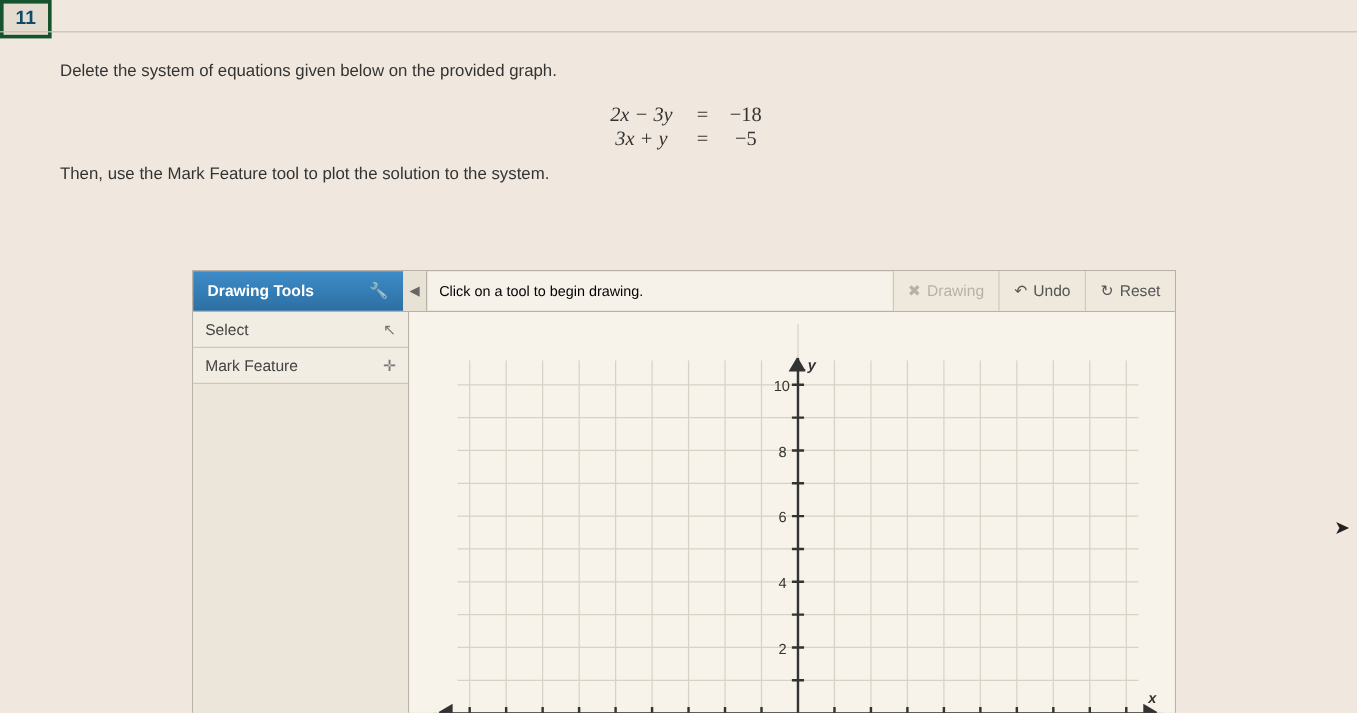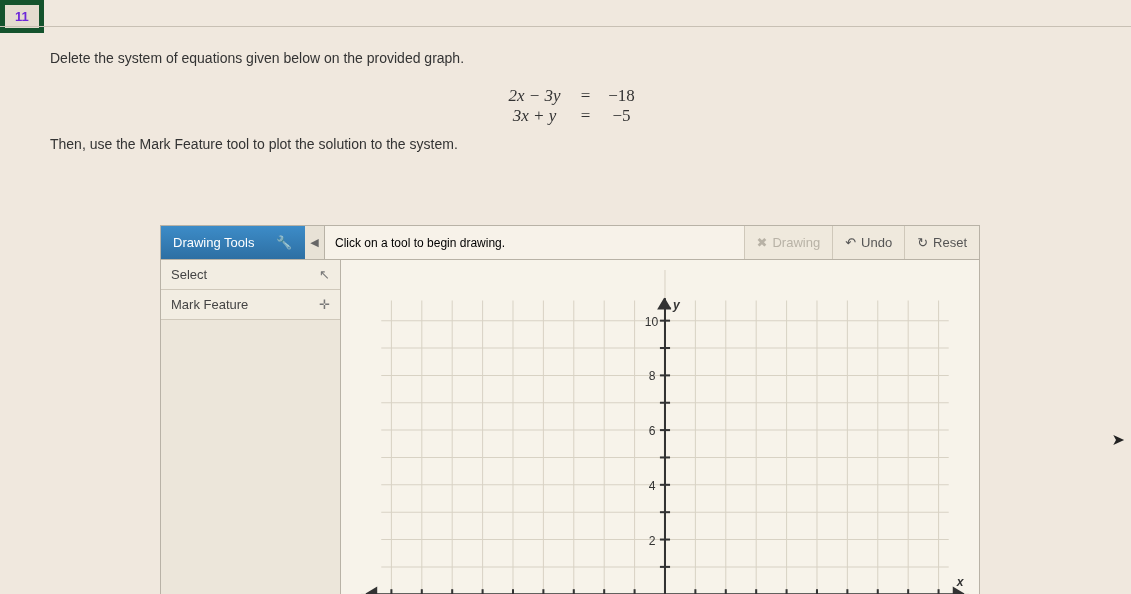--- a/index.html
+++ b/index.html
@@ -9,25 +9,25 @@
     width: 1131px;
     height: 594px;
     overflow: hidden;
     position: relative;
     color: #333;
   }
   .question-num {
     position: absolute;
     top: 0; left: 0;
     background: #e4dccf;
-    border: 5px solid #14532d;
+    border: 3px solid #14532d;
     padding: 4px 10px;
-    font-size: 13px;
+    font-size: 16px;
     font-weight: bold;
-    color: #6d28d9;
+    color: #0c4a6e;
   }
   .divider {
     position: absolute;
     top: 26px; left: 0; right: 0;
     border-top: 1px solid #c8c0b4;
   }
   .content {
     position: absolute;
     top: 50px;
     left: 50px;
@@ -66,25 +66,25 @@
   .toolbar {
     display: flex;
     align-items: stretch;
     height: 34px;
     border-bottom: 1px solid #b8b2a6;
   }
   .toolbar .title {
     background: linear-gradient(#3d8cc8,#2d6fa3);
     color: #fff;
     font-size: 13px;
-    font-weight: normal;
+    font-weight: bold;
     display: flex;
     align-items: center;
     padding: 0 12px;
-    width: 144px;
+    width: 175px;
     justify-content: space-between;
   }
   .toolbar .title .wrench { font-size: 13px; }
   .toolbar .collapse {
     width: 20px;
     background: #e8e2d6;
     border-right: 1px solid #b8b2a6;
     display: flex; align-items: center; justify-content: center;
     font-size: 11px; color: #666;
   }

